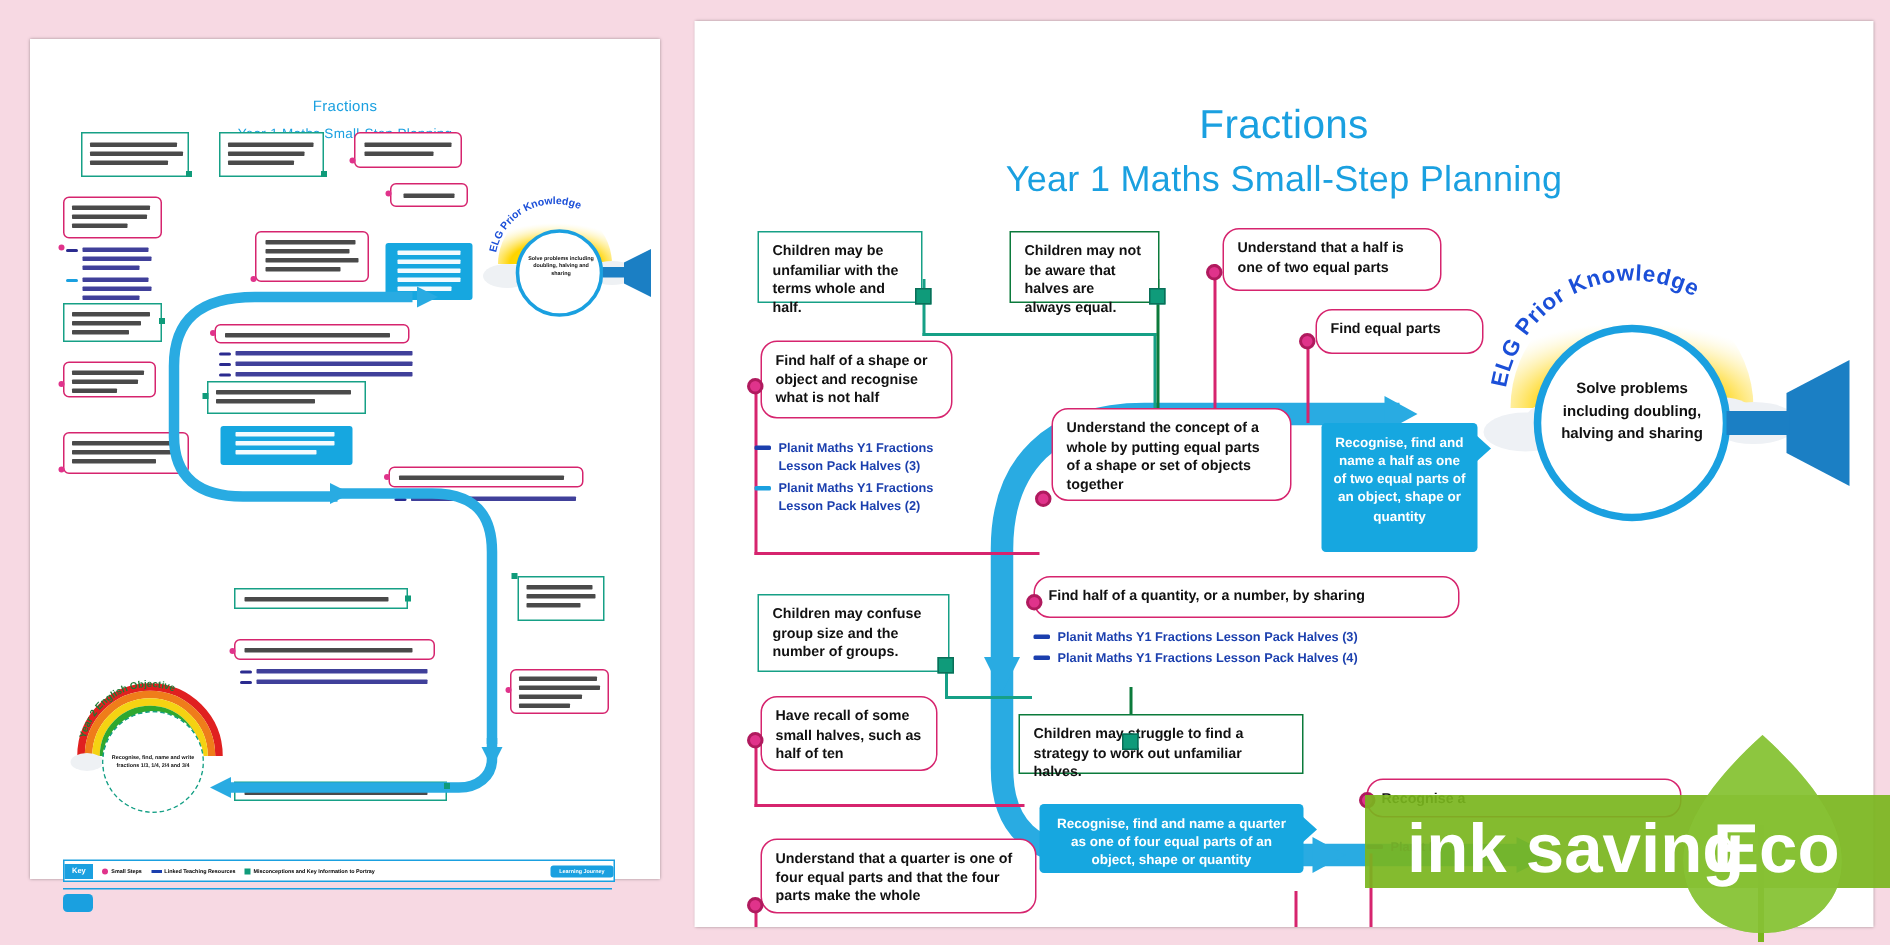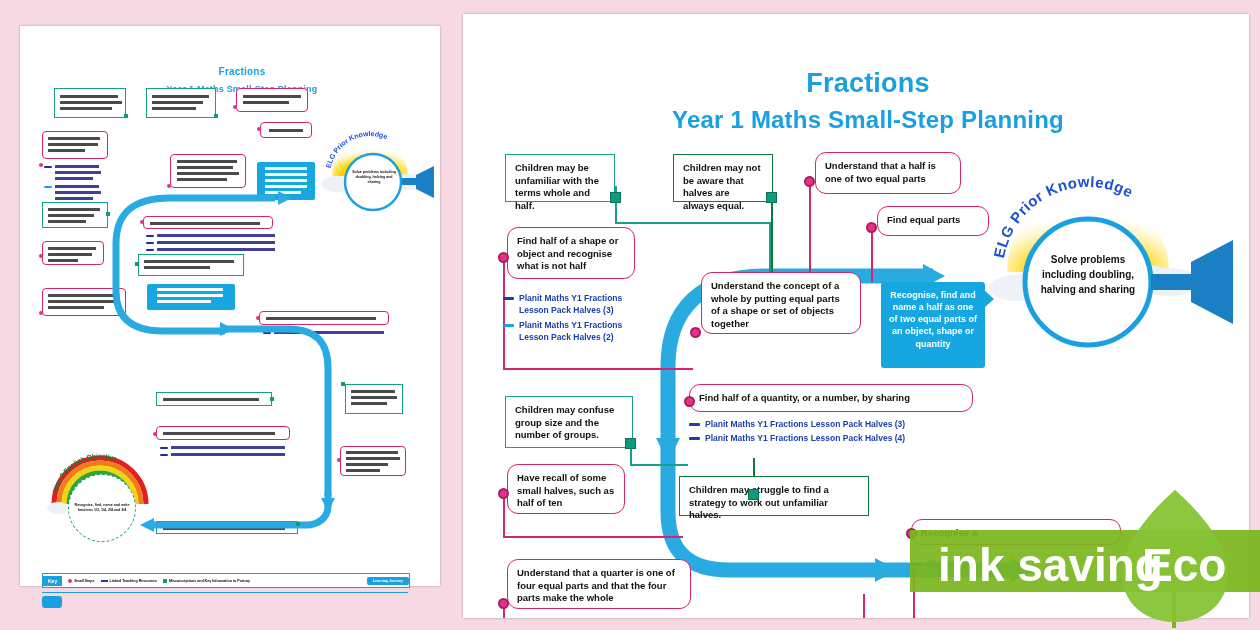--- a/index.html
+++ b/index.html
@@ -12,21 +12,21 @@
   .stage{position:absolute;inset:0;background:#f7d9e3;}
 
   
   .sheet{position:absolute;background:#ffffff;box-shadow:0 0 2px rgba(0,0,0,.35);}
   .sheet.left{left:20px;top:26px;width:420px;height:560px;}
   .sheet.right{left:463px;top:14px;width:786px;height:604px;}
 
   
   .title-main{
     position:absolute;width:100%;text-align:center;
-    color:#1aa0e0;font-weight:bold;letter-spacing:.2px;padding-left:12px;
+    color:#1aa0e0;font-weight:normal;letter-spacing:.2px;
   }
   .r-title1{top:54px;font-size:27px;}
   .r-title2{top:92px;font-size:24px;}
   .l-title1{top:40px;font-size:10px;}
   .l-title2{top:58px;font-size:9px;}
 
   
   .node{position:absolute;box-sizing:border-box;}
   .node .txt{display:block;}
 
@@ -401,20 +401,23 @@
     </div>
     <div class="node n-pink" style="left:44px;top:545px;width:184px;height:50px;">
       <span class="txt">Understand that a quarter is one of four equal parts and that the four parts make the whole</span>
     </div>
     <div class="node n-pink" style="left:448px;top:505px;width:210px;height:26px;">
       <span class="txt">Recognise a</span>
     </div>
 
     <div class="node n-blue" style="left:418px;top:268px;width:104px;height:86px;">
       <span class="txt">Recognise, find and name a half as one of two equal parts of an object, shape or quantity</span>
+    </div>
+    <div class="node n-blue" style="left:230px;top:522px;width:176px;height:46px;">
+      <span class="txt">Recognise, find and name a quarter as one of four equal parts of an object, shape or quantity</span>
     </div>
 
     <div class="links" style="left:40px;top:278px;width:120px;">
       <div class="row">
         <span class="bar"></span>
         <span>Planit Maths Y1 Fractions Lesson Pack Halves (3)</span>
       </div>
       <div class="row alt">
         <span class="bar"></span>
         <span>Planit Maths Y1 Fractions Lesson Pack Halves (2)</span>

